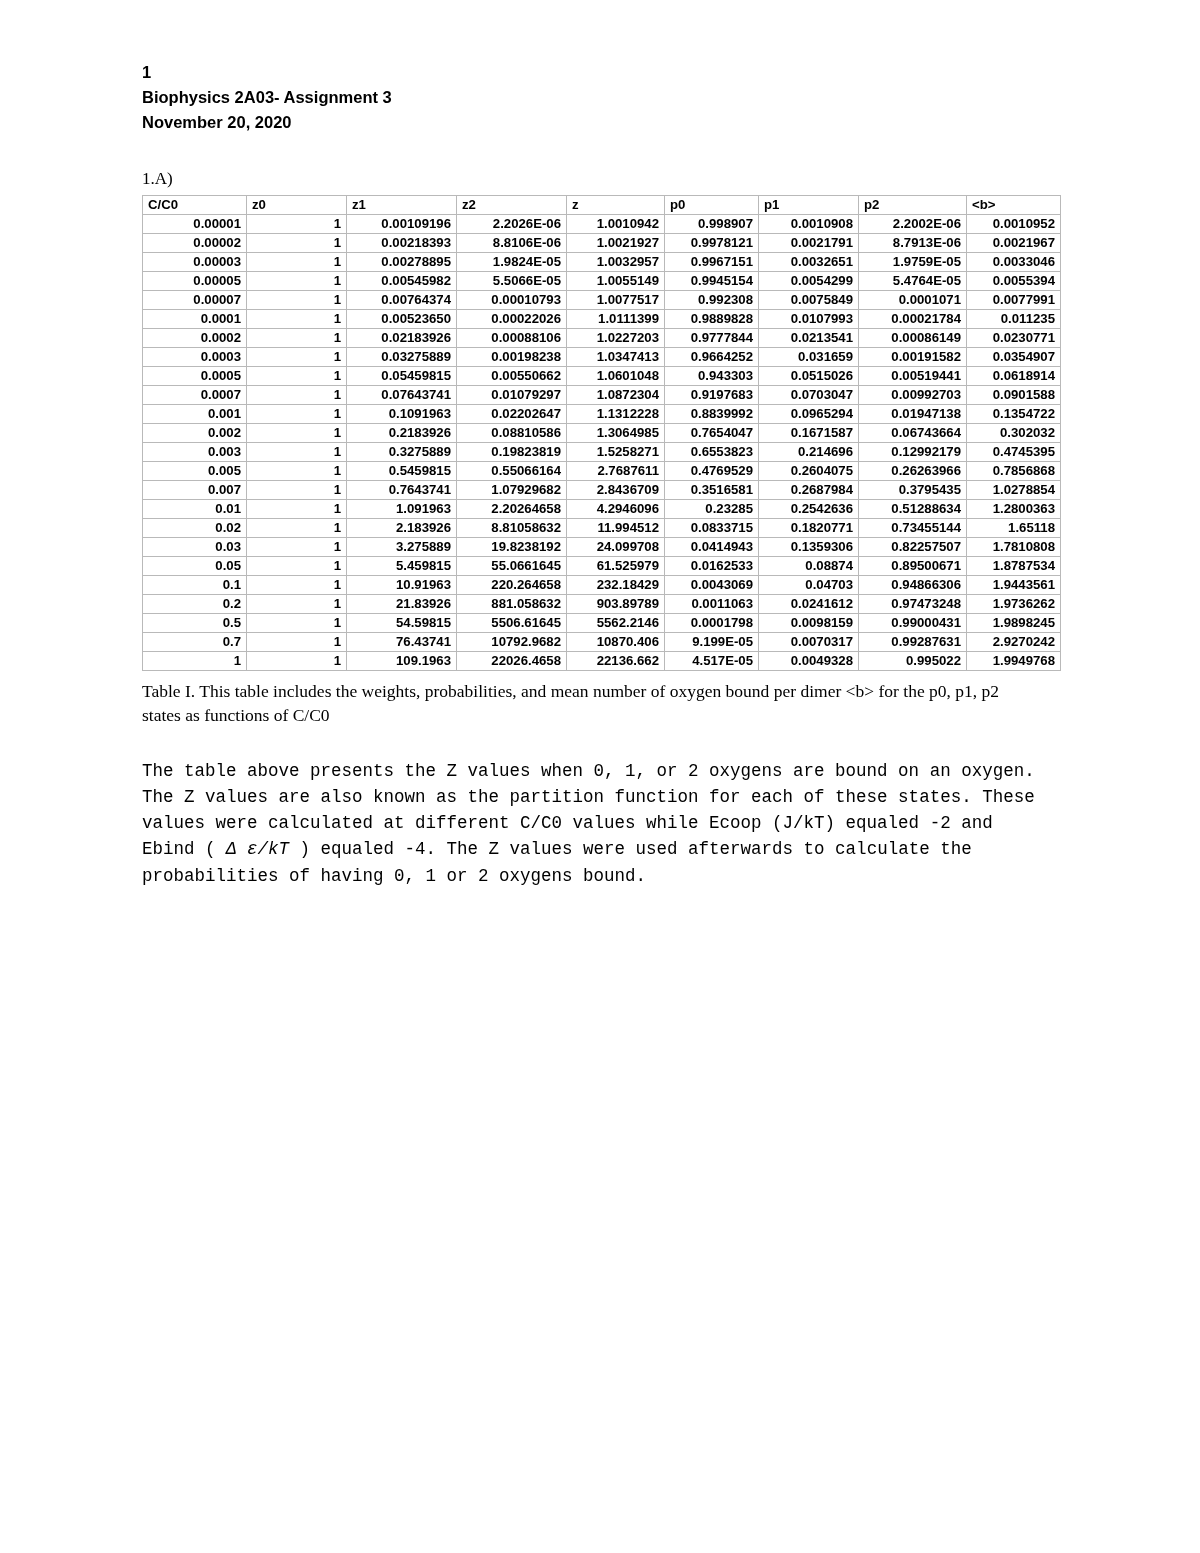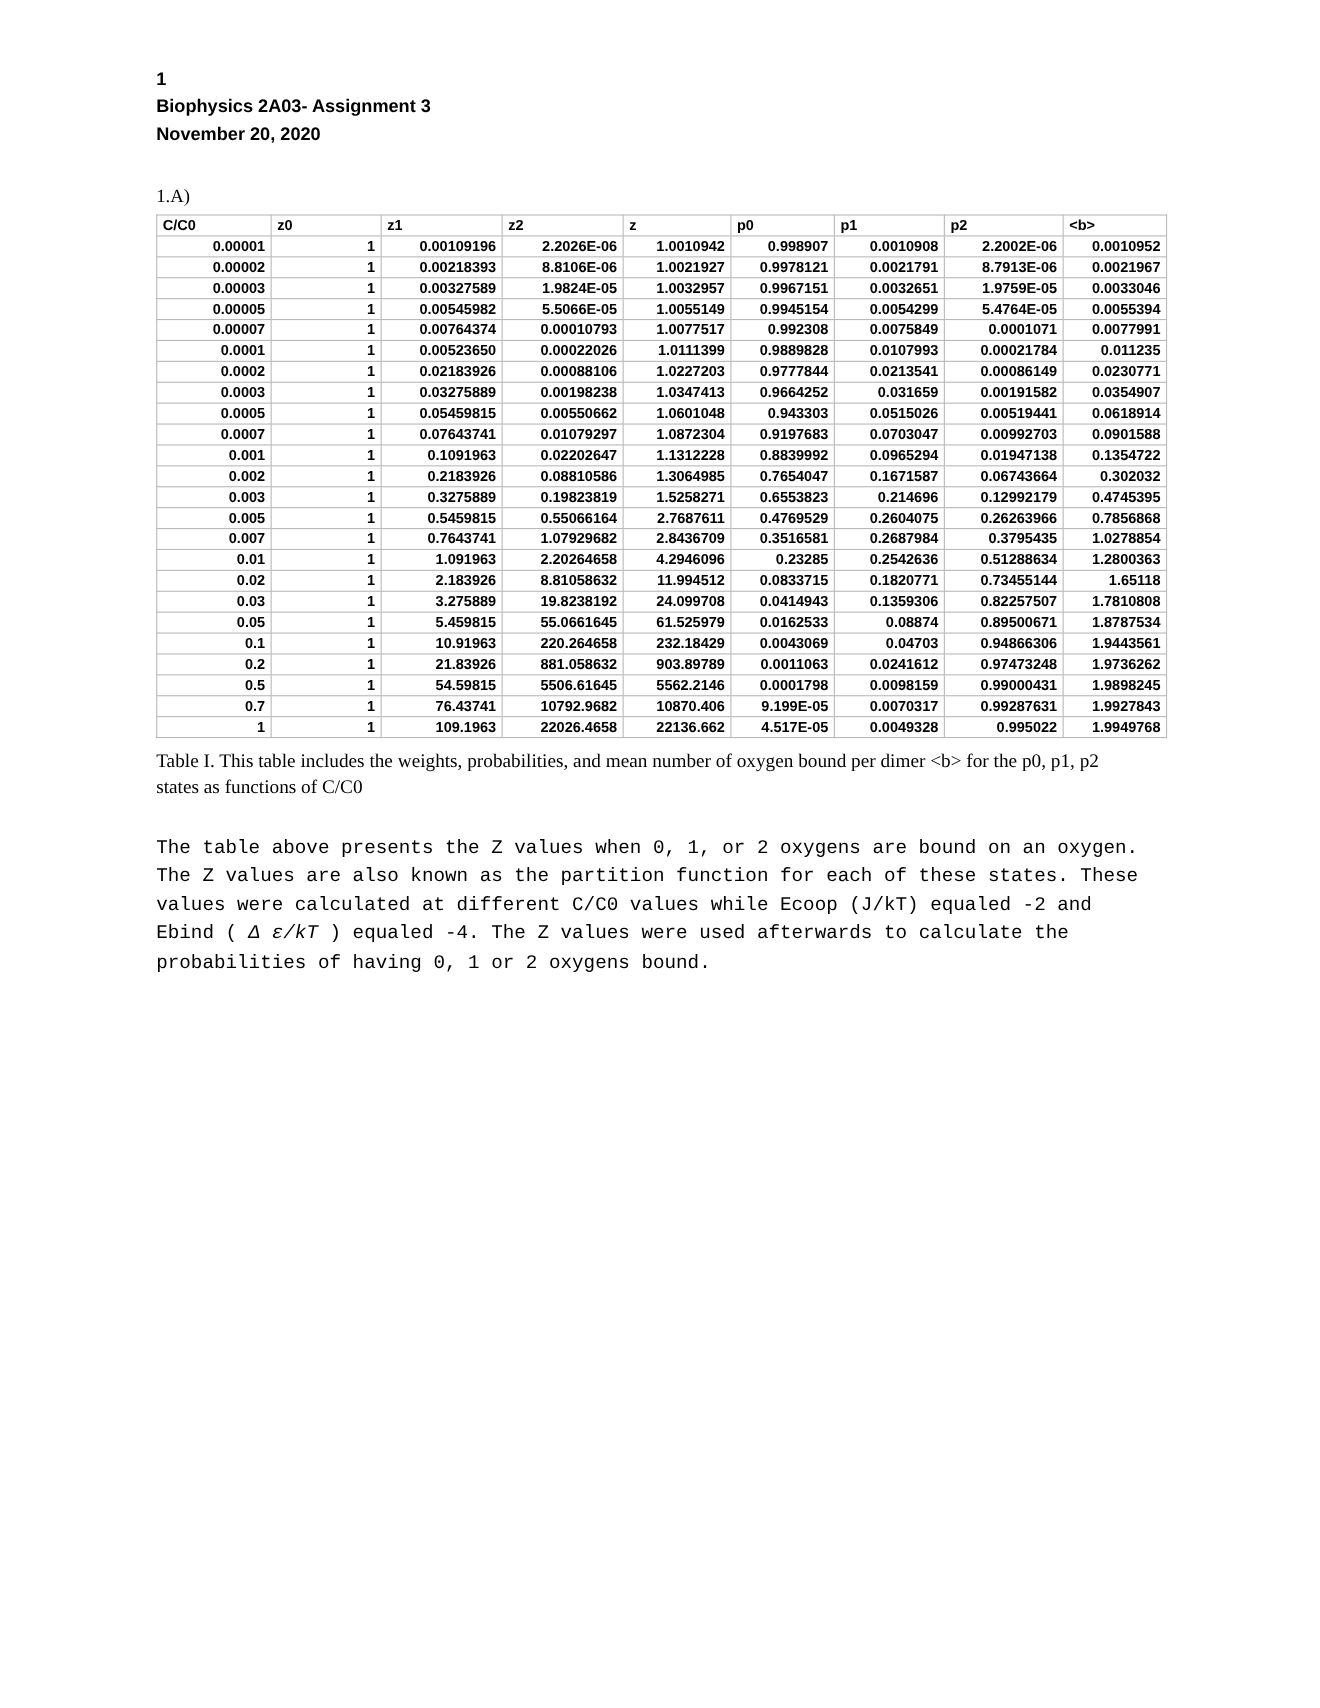--- a/index.html
+++ b/index.html
@@ -150,21 +150,21 @@
             <td class="col3">8.8106E-06</td>
             <td class="col4">1.0021927</td>
             <td class="col5">0.9978121</td>
             <td class="col6">0.0021791</td>
             <td class="col7">8.7913E-06</td>
             <td class="col8">0.0021967</td>
           </tr>
           <tr>
             <td class="col0">0.00003</td>
             <td class="col1">1</td>
-            <td class="col2">0.00327589</td>
+            <td class="col2">0.00278895</td>
             <td class="col3">1.9824E-05</td>
             <td class="col4">1.0032957</td>
             <td class="col5">0.9967151</td>
             <td class="col6">0.0032651</td>
             <td class="col7">1.9759E-05</td>
             <td class="col8">0.0033046</td>
           </tr>
           <tr>
             <td class="col0">0.00005</td>
             <td class="col1">1</td>
@@ -376,21 +376,21 @@
           </tr>
           <tr>
             <td class="col0">0.7</td>
             <td class="col1">1</td>
             <td class="col2">76.43741</td>
             <td class="col3">10792.9682</td>
             <td class="col4">10870.406</td>
             <td class="col5">9.199E-05</td>
             <td class="col6">0.0070317</td>
             <td class="col7">0.99287631</td>
-            <td class="col8">1.9927843</td>
+            <td class="col8">2.9270242</td>
           </tr>
           <tr>
             <td class="col0">1</td>
             <td class="col1">1</td>
             <td class="col2">109.1963</td>
             <td class="col3">22026.4658</td>
             <td class="col4">22136.662</td>
             <td class="col5">4.517E-05</td>
             <td class="col6">0.0049328</td>
             <td class="col7">0.995022</td>

